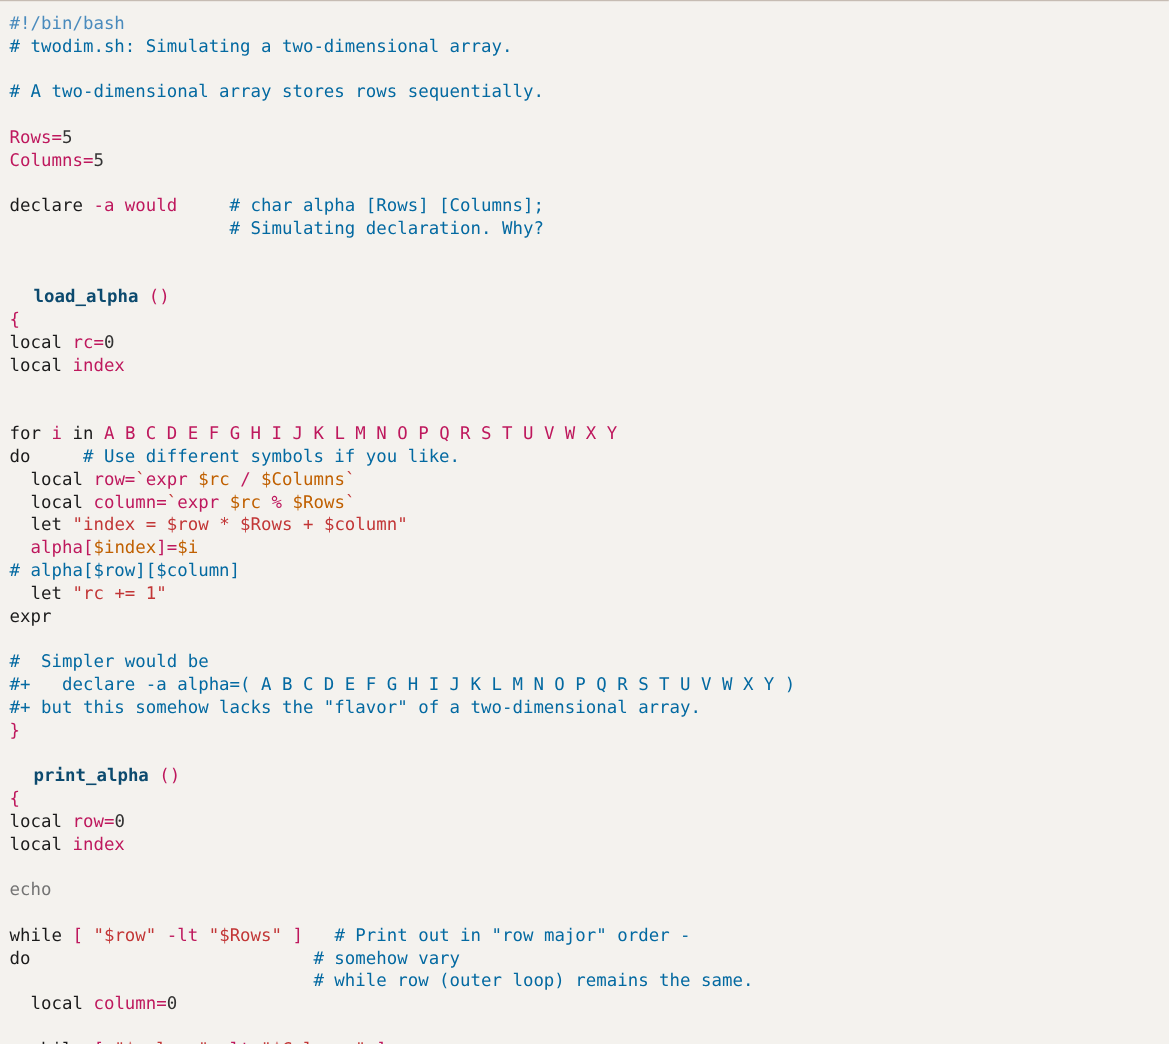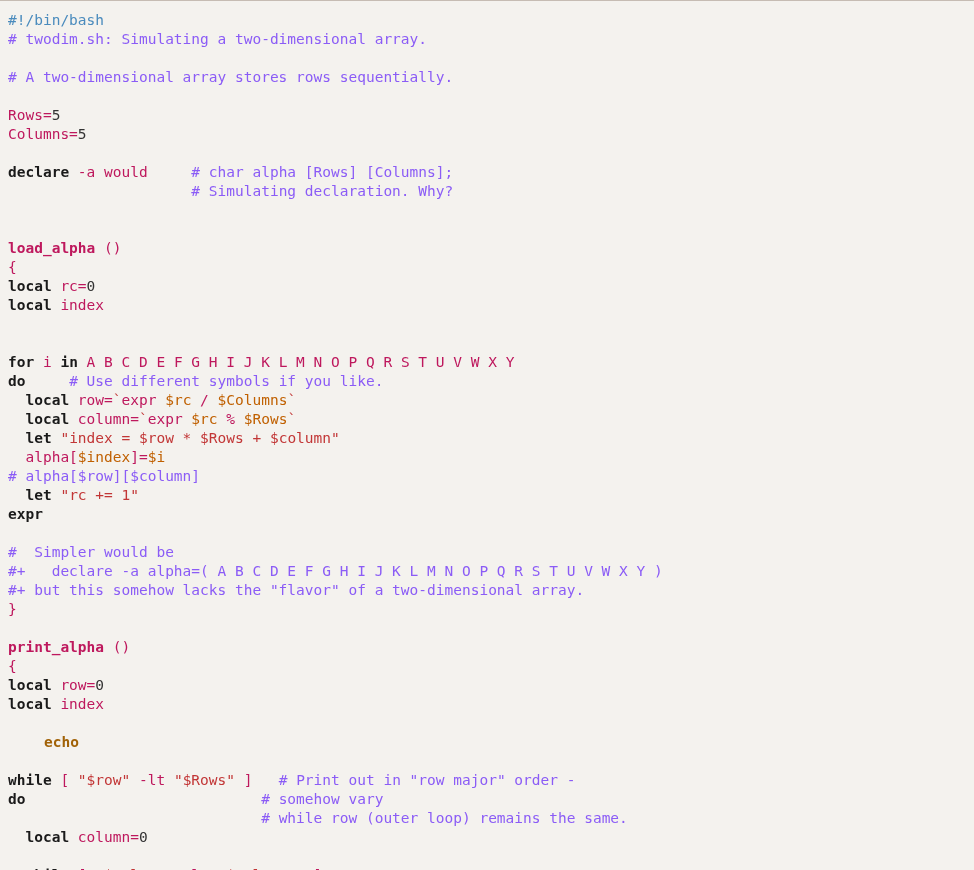--- a/index.html
+++ b/index.html
@@ -13,24 +13,24 @@
     width:974px;
     box-sizing:border-box;
     border-top:1px solid #c6bcb3;
   }
   pre.code{
     margin:0;
     white-space:pre;
     font-family:inherit;
   }
   .c-shebang{color:#4a8bbd;}
-  .c-comment{color:#8b5cf6;text-align:center;}
-  .c-keyword{color:#1a1a1a;font-weight:bold;}
-  .c-func{color:#be185d;font-weight:bold;}
-  .c-builtin{color:#a16207;font-weight:bold;margin-left:36px;}
+  .c-comment{color:#0369a1;text-align:center;}
+  .c-keyword{color:#1a1a1a;font-weight:normal;}
+  .c-func{color:#0c4a6e;font-weight:bold;margin-left:20px;}
+  .c-builtin{color:#737373;font-weight:normal;}
   .c-var{color:#c06000;}
   .c-string{color:#c23636;}
   .c-plain{color:#be185d;}
   .c-number{color:#333;}
 </style>
 </head>
 <body>
 
 <pre class="code"><span class="c-shebang">#!</span><span class="c-shebang">/bin/bash</span>
 <span class="c-comment"># twodim.sh: Simulating a two-dimensional array.</span>

